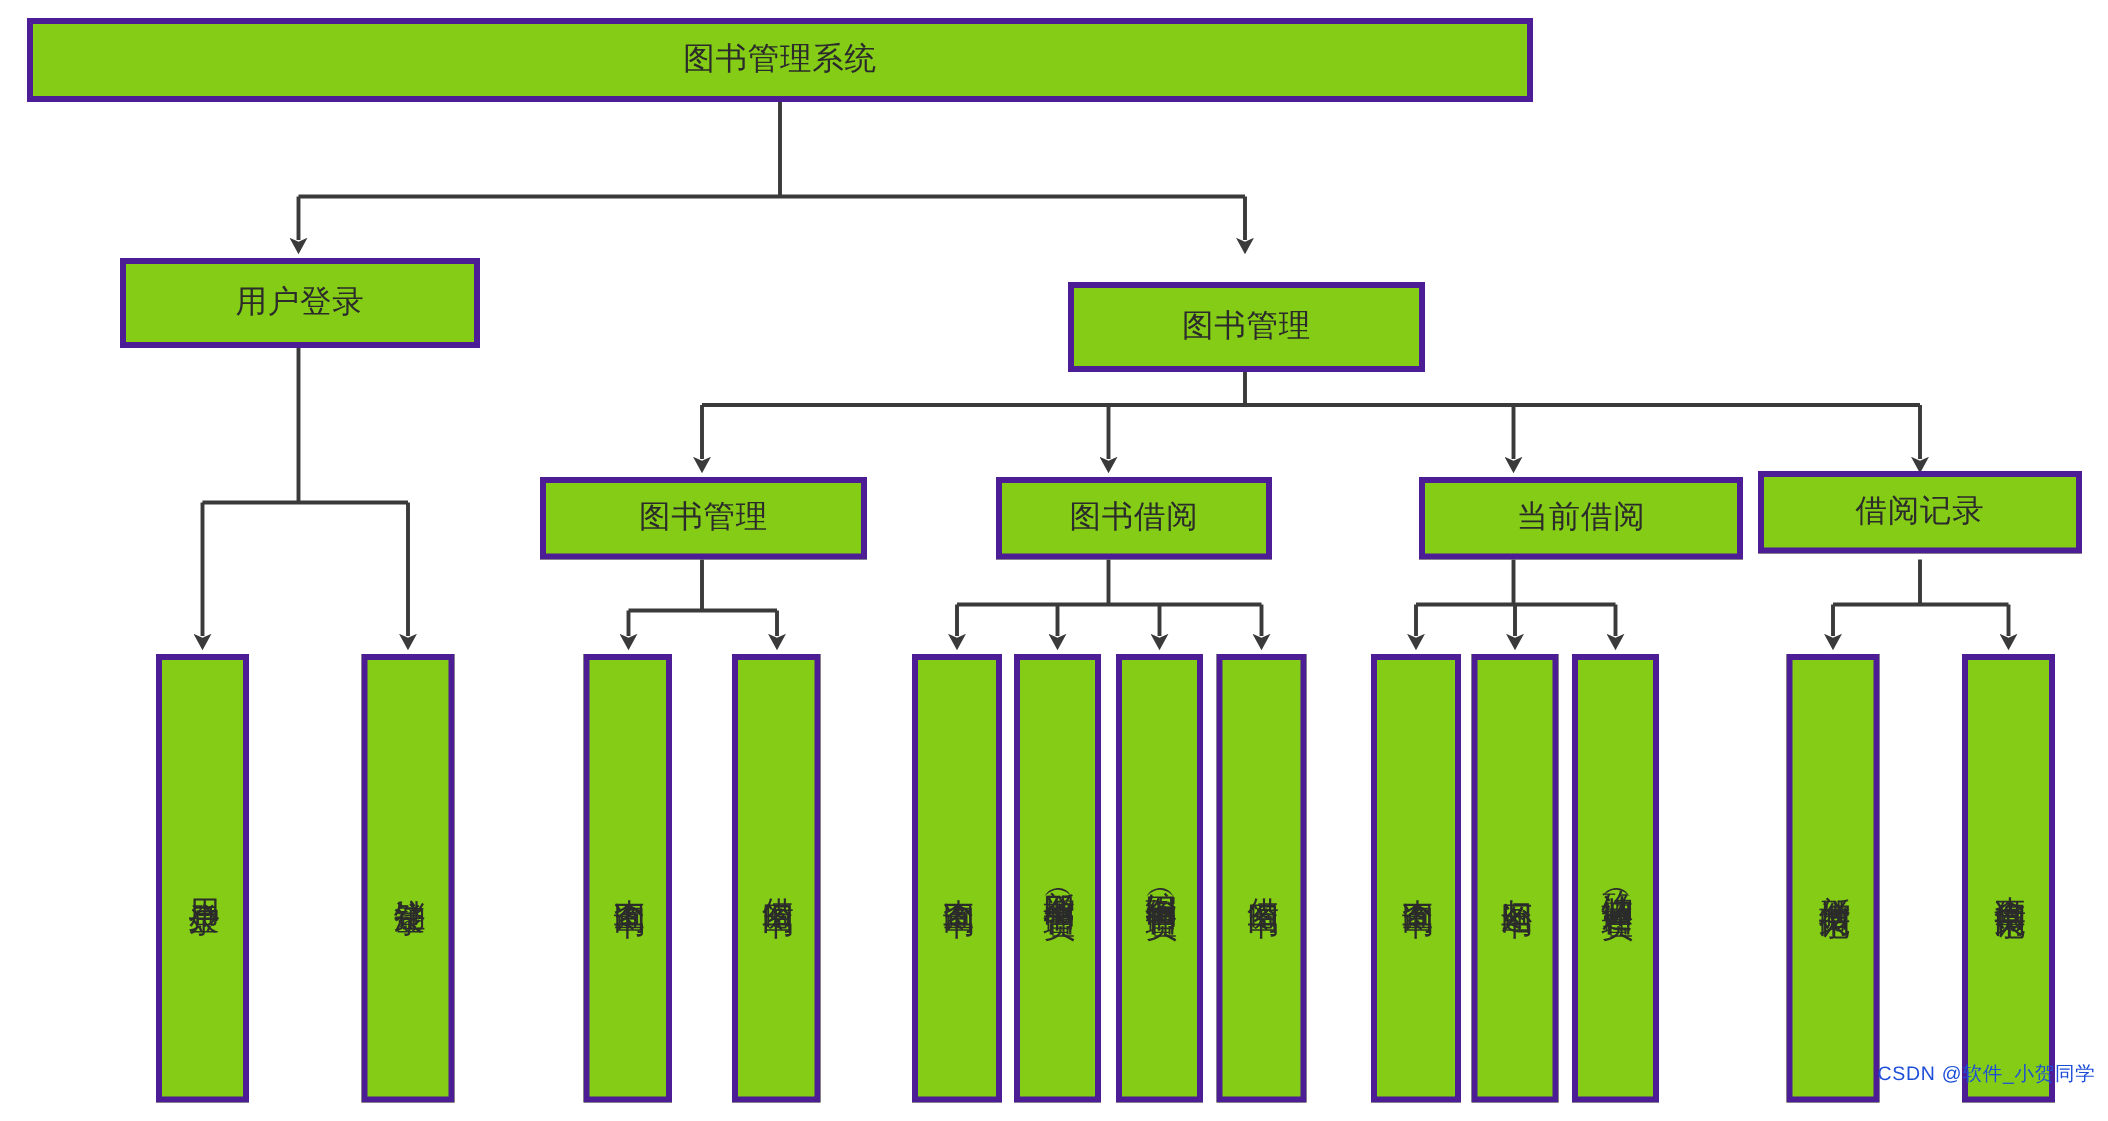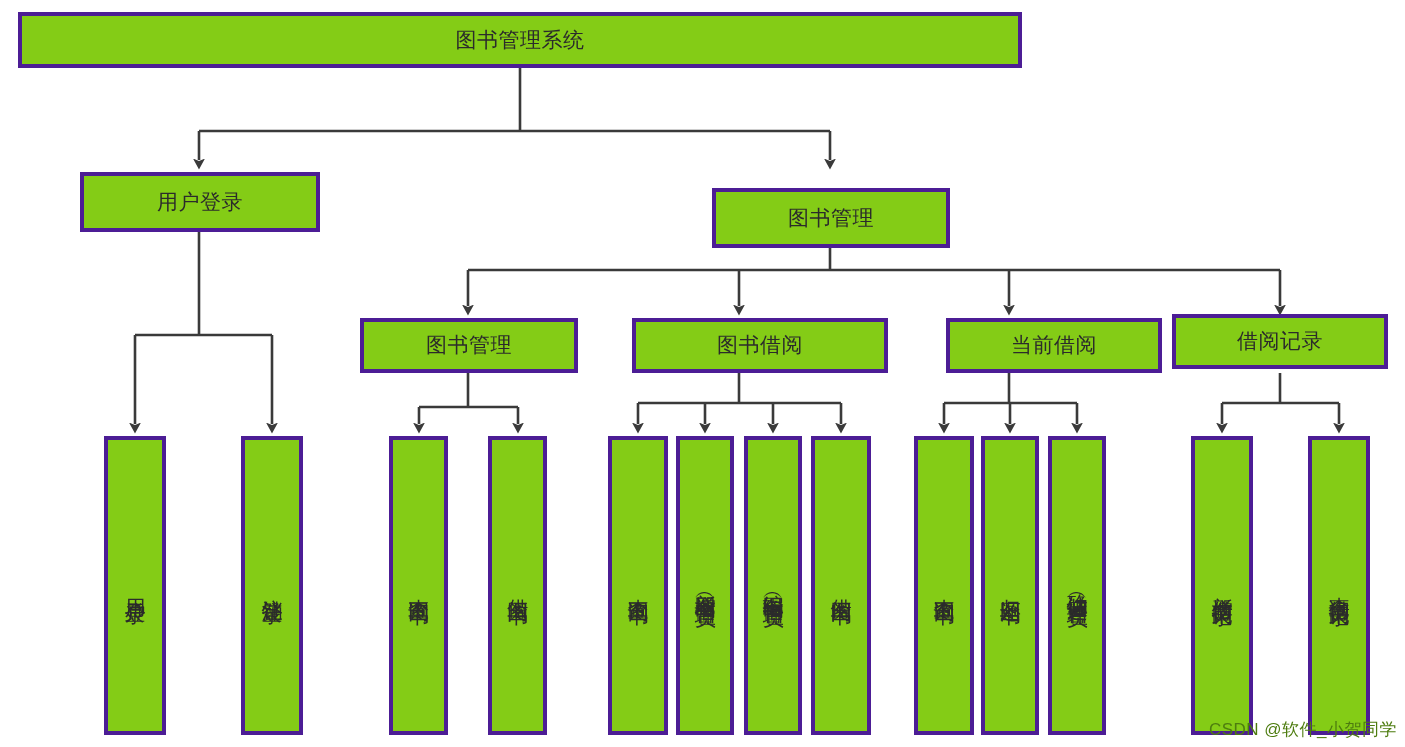--- a/index.html
+++ b/index.html
@@ -56,23 +56,23 @@
     writing-mode: vertical-rl;
     text-orientation: upright;
     font-size: 21px;
     line-height: 1.25;
     letter-spacing: 2px;
     max-height: 278px;
   }
   .watermark {
     position: absolute;
     right: 8px;
-    bottom: 6px;
-    font-size: 17px;
-    color: #4d7c0f;
+    bottom: 22px;
+    font-size: 13px;
+    color: #1d4ed8;
     white-space: nowrap;
     z-index: 5;
     letter-spacing: 0.5px;
   }
 </style>
 </head>
 <body>
 
 <div id="canvas">
 
@@ -133,21 +133,21 @@
   <div class="node horiz" style="left:80px; top:172px; width:240px; height:60px;">
     <span class="label">用户登录</span>
   </div>
   <div class="node horiz" style="left:712px; top:188px; width:238px; height:60px;justify-content:center;">
     <span class="label">图书管理</span>
   </div>
 
   <div class="node horiz" style="left:360px; top:318px; width:218px; height:55px;">
     <span class="label">图书管理</span>
   </div>
-  <div class="node horiz" style="left:632px; top:318px; width:256px; height:55px;">
+  <div class="node horiz" style="left:664px; top:318px; width:184px; height:55px;">
     <span class="label">图书借阅</span>
   </div>
   <div class="node horiz" style="left:946px; top:318px; width:216px; height:55px;">
     <span class="label">当前借阅</span>
   </div>
   <div class="node horiz" style="left:1172px; top:314px; width:216px; height:55px;">
     <span class="label">借阅记录</span>
   </div>
 
   <div class="node vert" style="left:104px; top:436px; width:62px; height:299px;">

